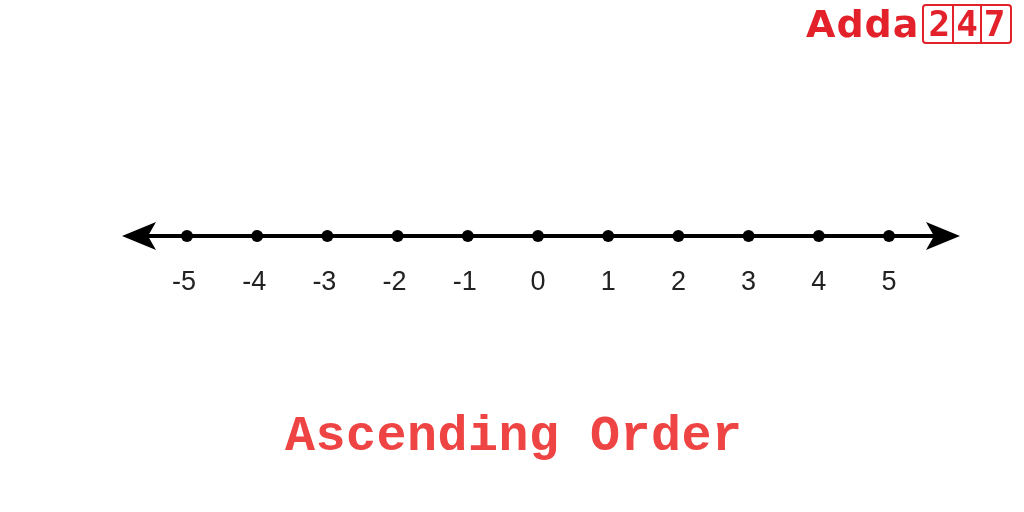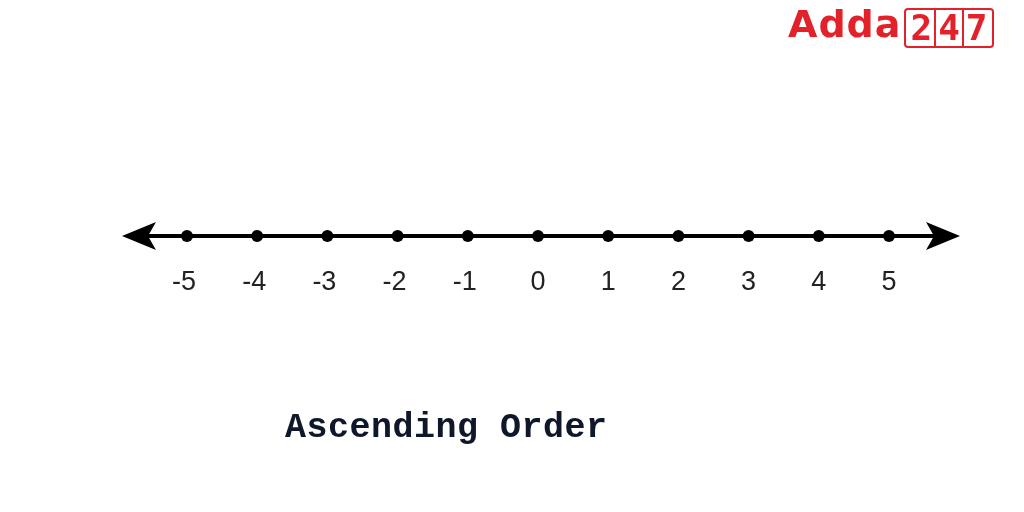--- a/index.html
+++ b/index.html
@@ -1,24 +1,24 @@
 <!DOCTYPE html>
 <html><head>
 <meta charset="utf-8">
 <style>
   html, body { margin: 0; padding: 0; background: #ffffff; }
   body { width: 1024px; height: 512px; position: relative; overflow: hidden; }
-  .logo { position: absolute; left: 788px; top: 0px; height: 48px; display: flex; align-items: flex-end; }
+  .logo { position: absolute; left: 806px; top: 0px; height: 48px; display: flex; align-items: center; }
   .logo-adda { font-family: "DejaVu Sans", sans-serif; font-weight: bold; font-size: 38px; color: #e3212b; letter-spacing: 1px; line-height: 48px; }
   .logo-box { margin-left: 3px; border: 2px solid #e3212b; border-radius: 4px; height: 36px; display: flex; align-items: center; padding: 0 2px; }
   .logo-num { font-family: "DejaVu Sans Mono", monospace; font-weight: bold; font-size: 36px; color: #e3212b; line-height: 36px; padding: 0 2px; }
   .logo-num + .logo-num { border-left: 2px solid #e3212b; }
   svg.numline { position: absolute; left: 0; top: 0; }
   .tick-label { position: absolute; top: 266px; width: 40px; margin-left: -20px; text-align: center; font-family: "Liberation Sans", sans-serif; font-size: 27px; color: #222; }
-  .caption { position: absolute; left: 285px; top: 408px; font-family: "Liberation Mono", monospace; font-weight: bold; font-size: 35px; color: #0f172a; letter-spacing: 0.5px; }
+  .caption { position: absolute; left: 285px; top: 408px; font-family: "Liberation Mono", monospace; font-weight: bold; font-size: 50px; color: #ef4444; letter-spacing: 0.5px; }
 </style>
 </head>
 <body>
 
 <div class="logo">
   <span class="logo-adda">Adda</span>
   <span class="logo-box">
     <span class="logo-num">2</span>
     <span class="logo-num">4</span>
     <span class="logo-num">7</span>

